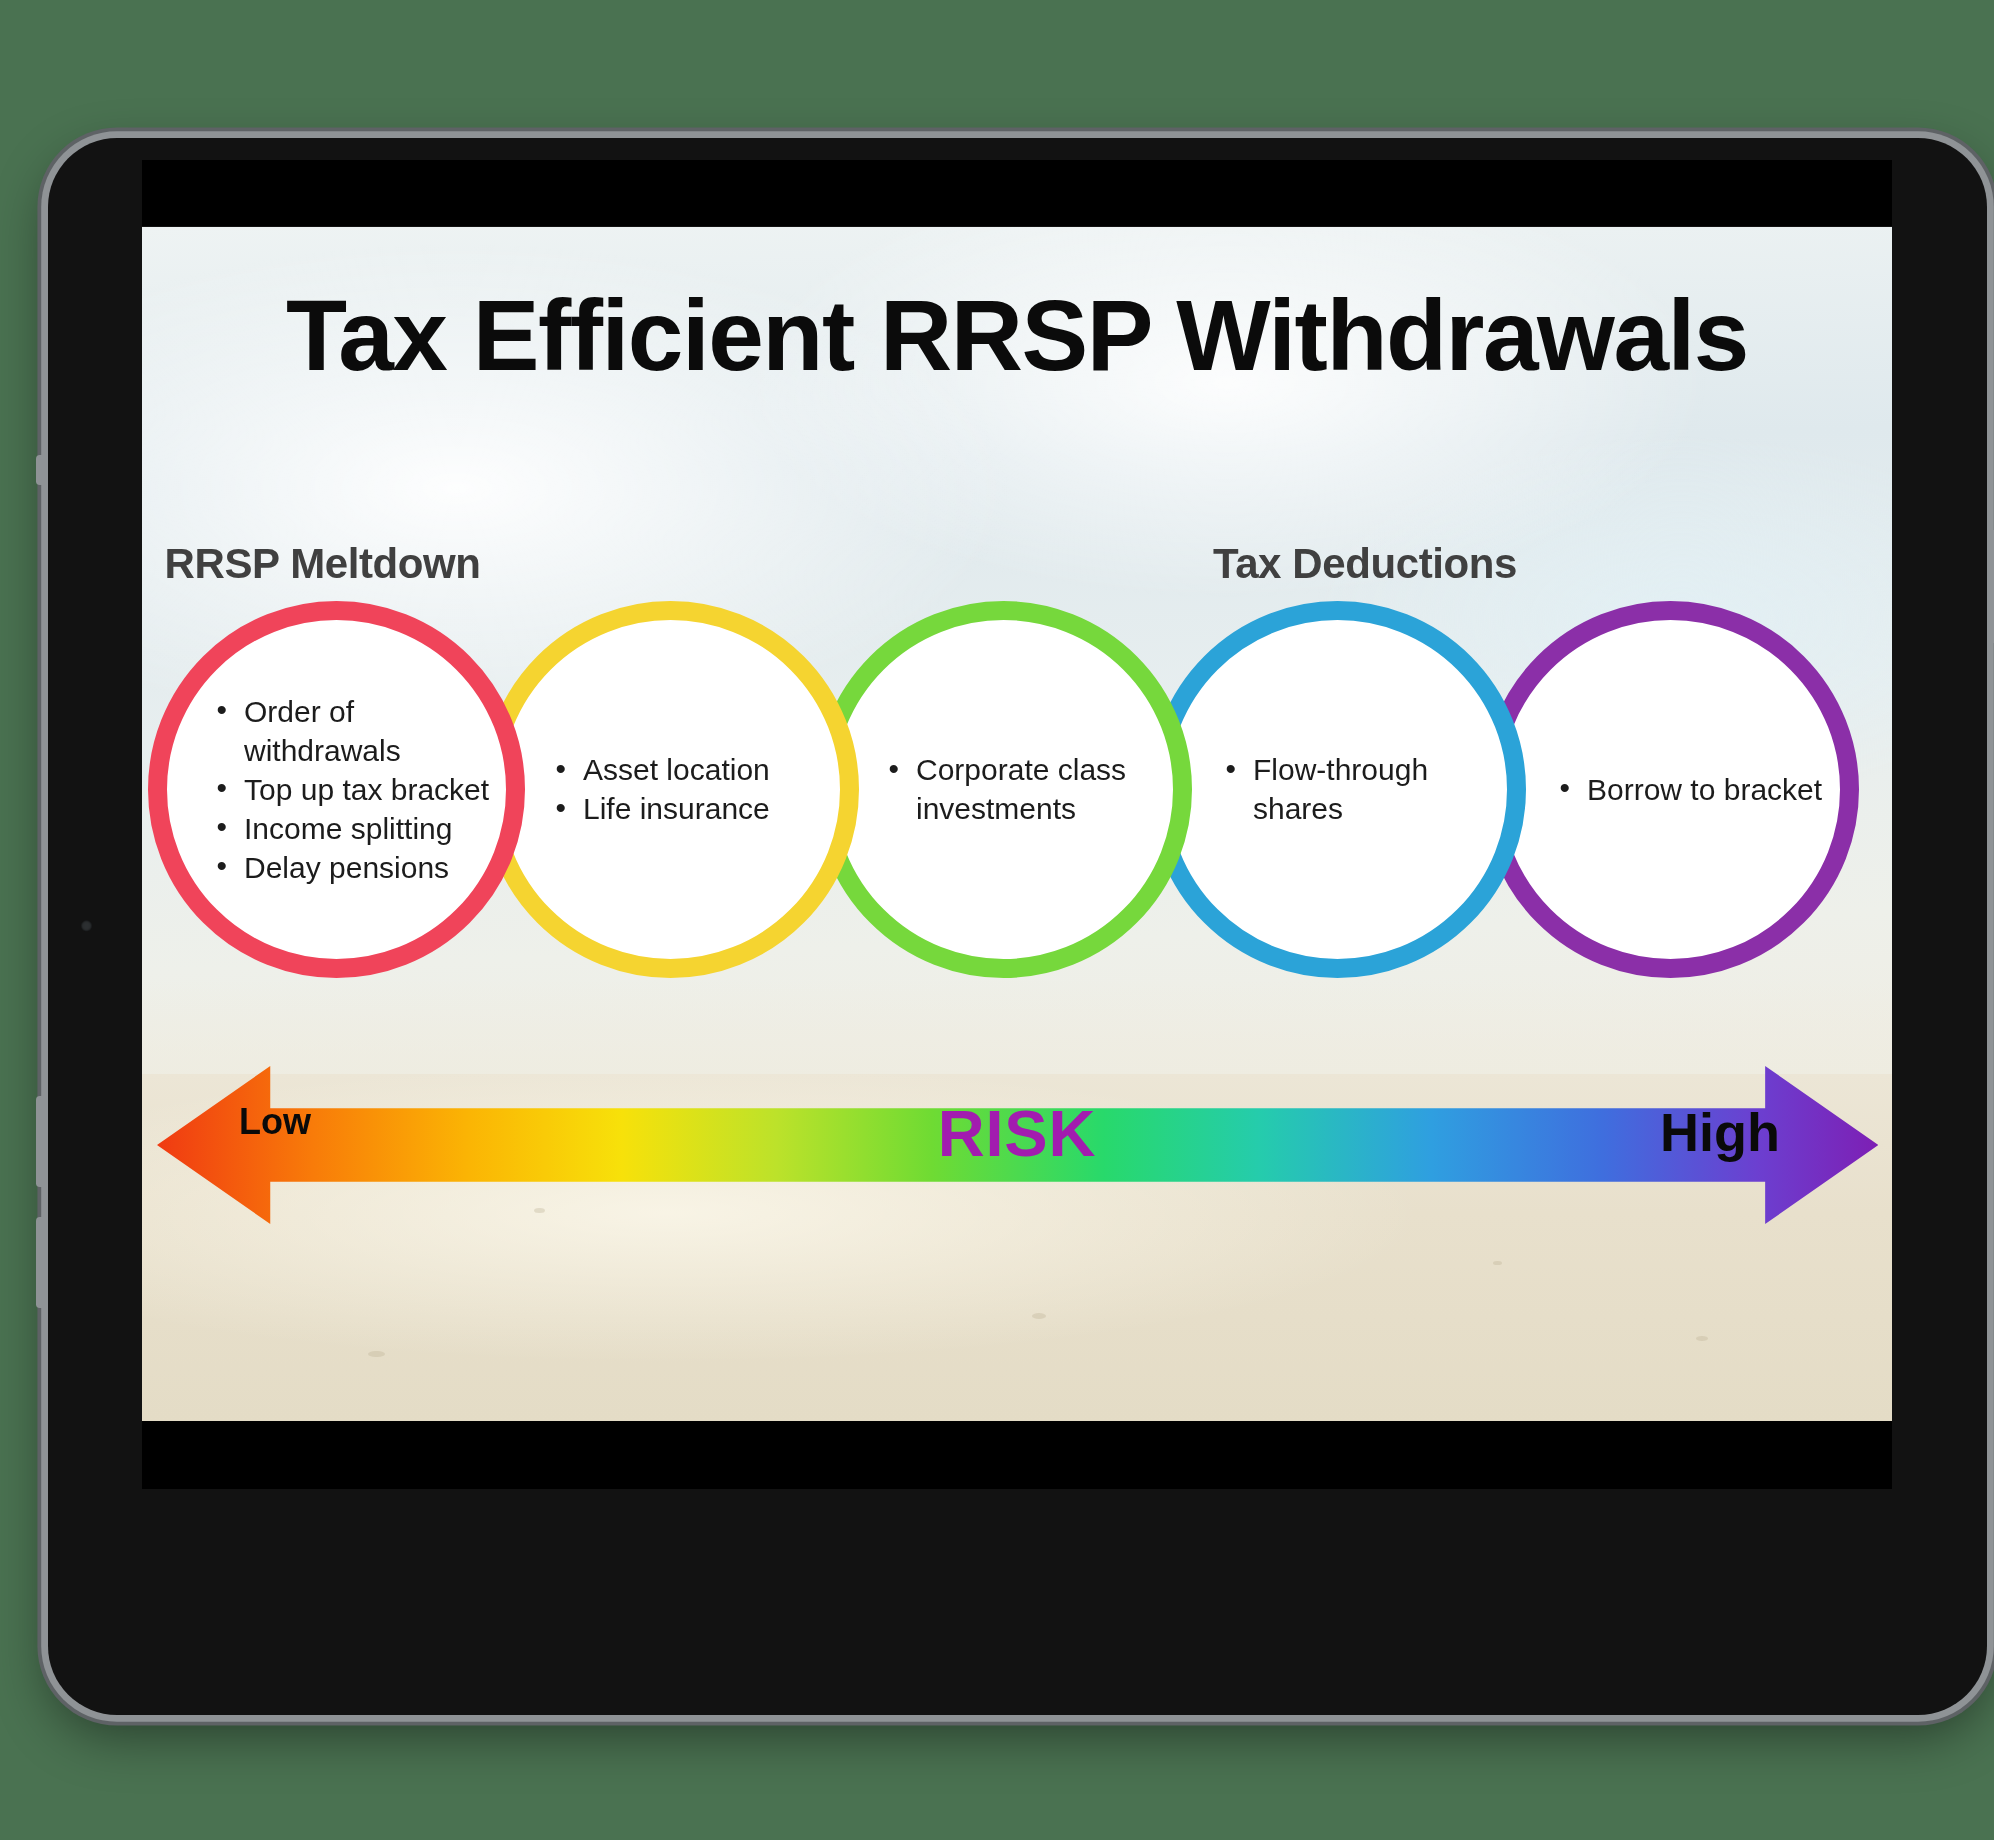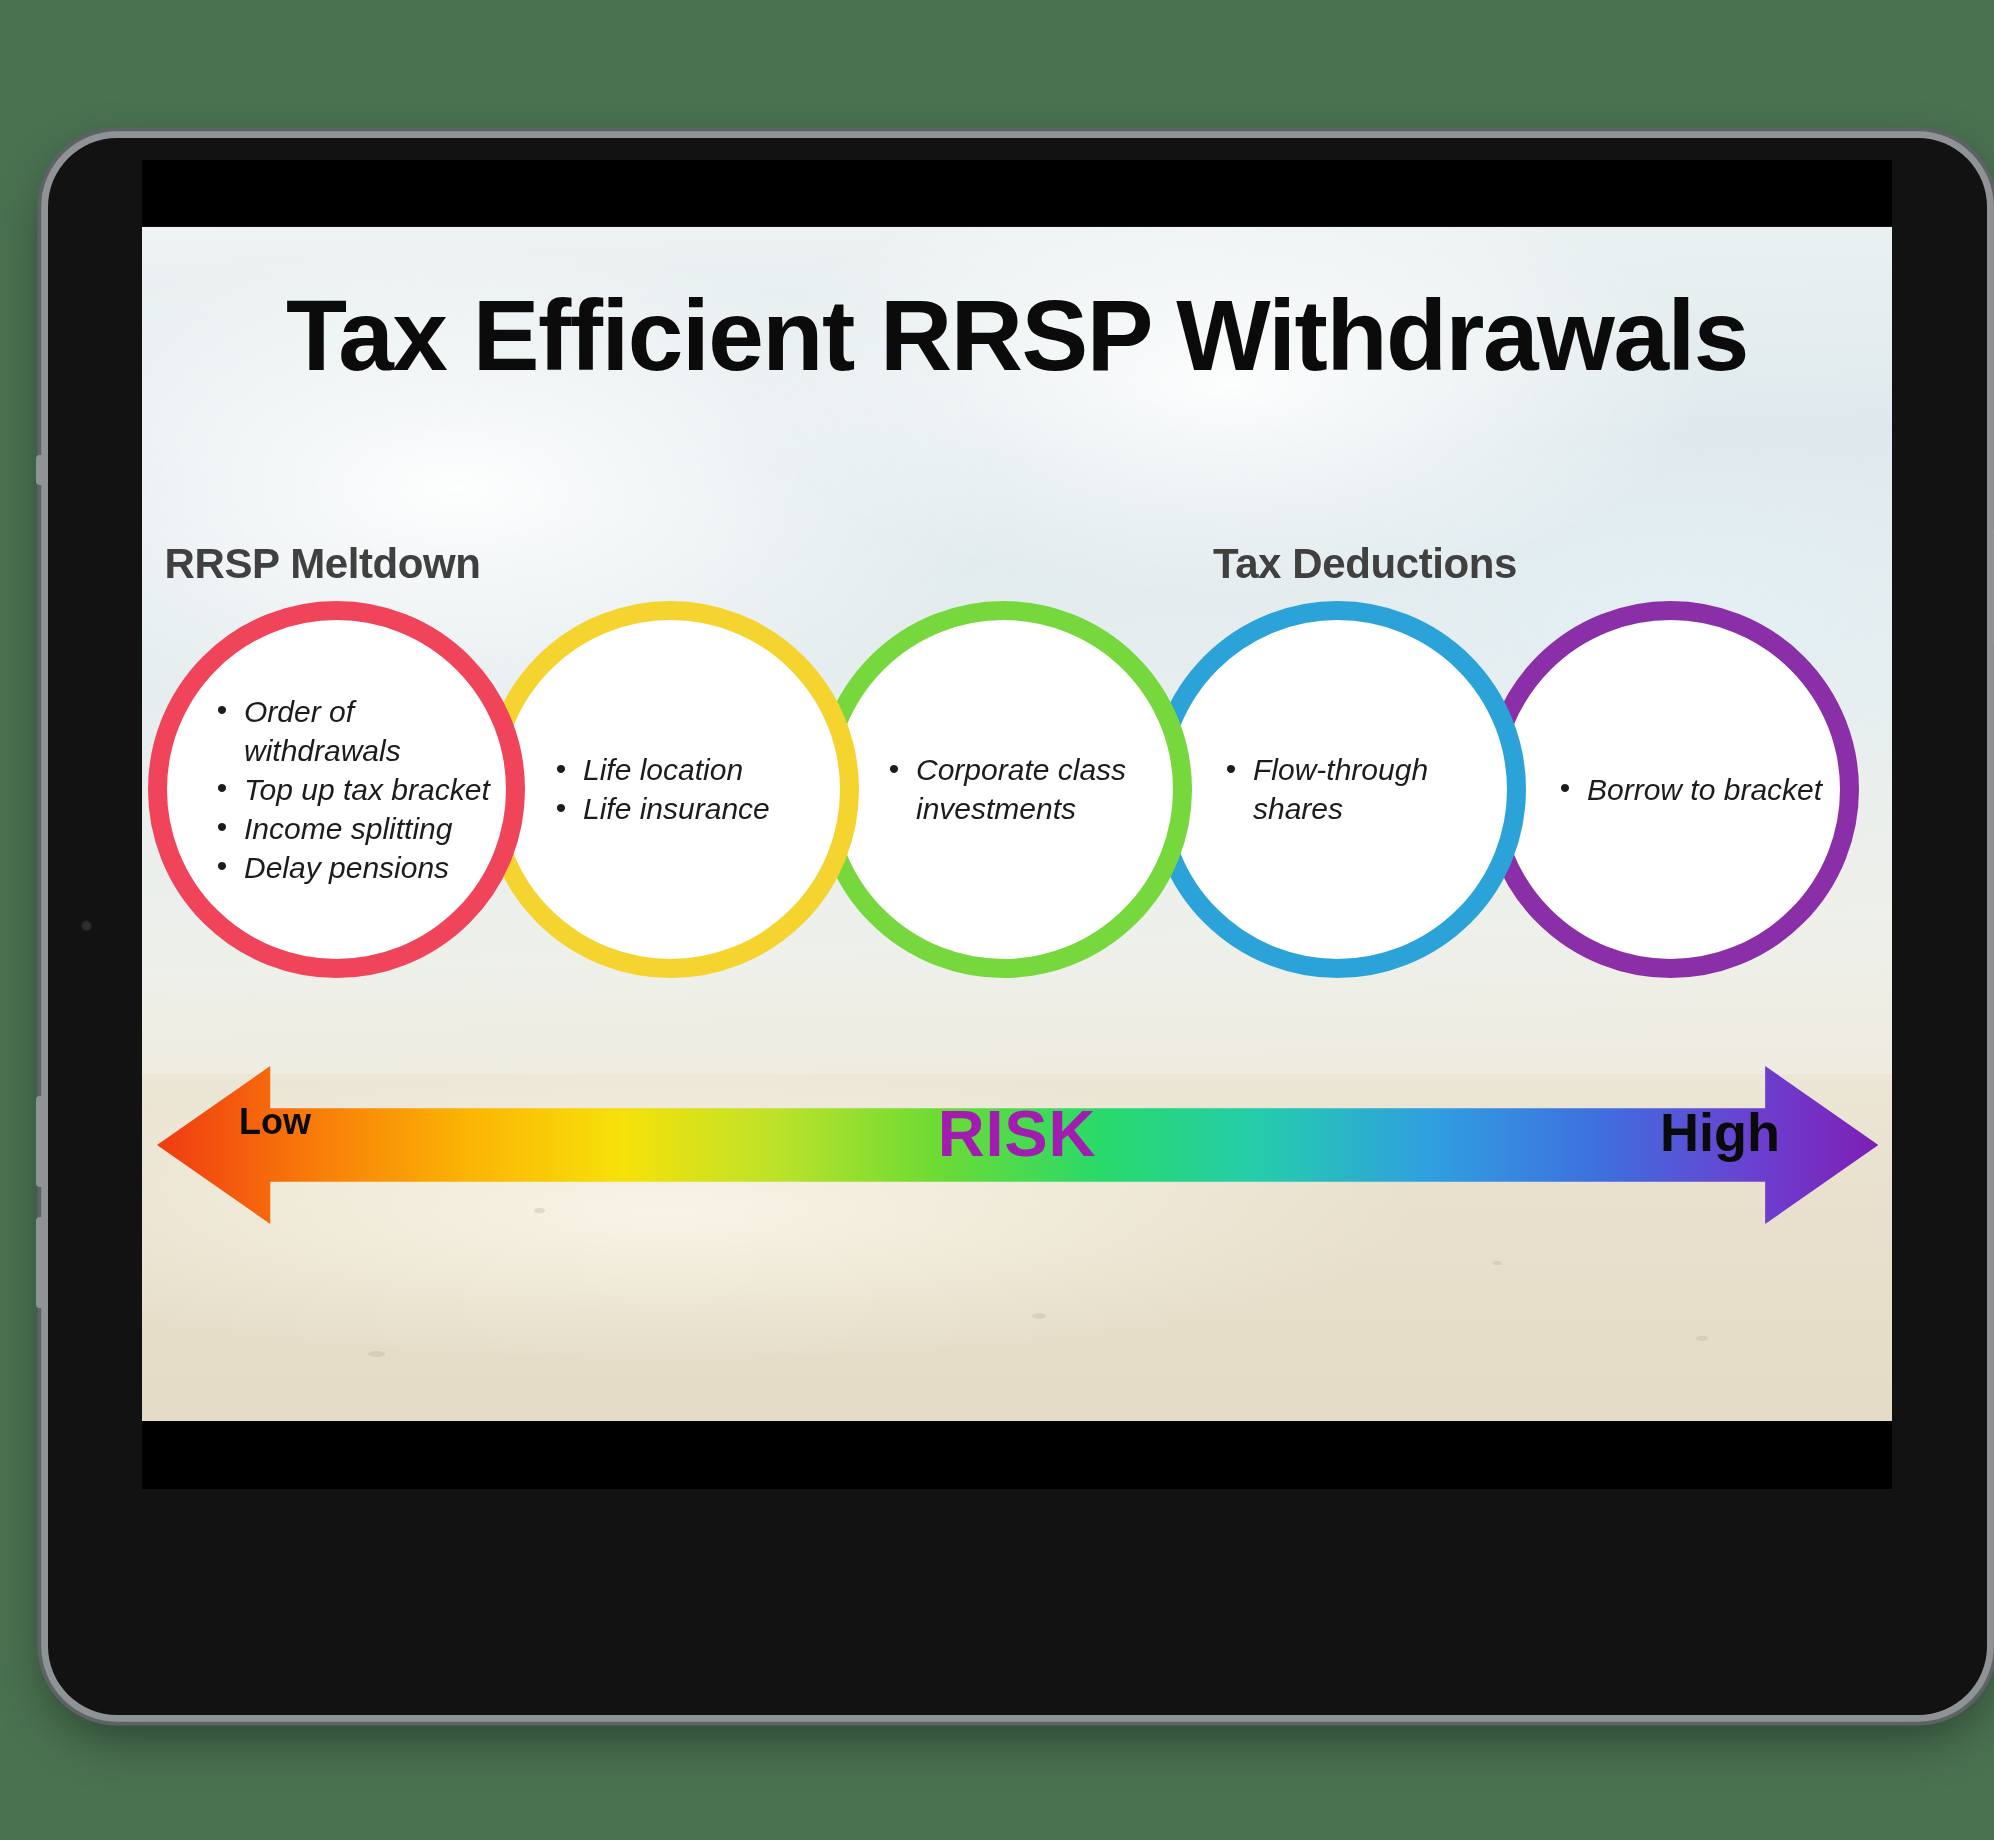--- a/index.html
+++ b/index.html
@@ -154,21 +154,20 @@
     margin-left: 54px;
     width: 279px;
   }
   .ring li {
     position: relative;
     font-size: 30px;
     line-height: 1.30;
     color: #1c1c1c;
     padding-left: 35px;
     font-family: "Liberation Sans", sans-serif;
-    font-style: italic;
   }
   .ring li::before {
     content: "\2022";
     position: absolute;
     left: 7.5px;
     top: -1.5px;
     font-size: 30px;
     color: #1c1c1c;
   }
 
@@ -274,21 +273,21 @@
             <li>Order of withdrawals</li>
             <li>Top up tax bracket</li>
             <li>Income splitting</li>
             <li>Delay pensions</li>
           </ul>
         </div>
 
         <div class="ring r1" style="border-color: rgb(245, 212, 48);">
           <div class="ring-inner"></div>
           <ul>
-            <li>Life location</li>
+            <li>Asset location</li>
             <li>Life insurance</li>
           </ul>
         </div>
 
         <div class="ring r2" style="border-color: rgb(118, 216, 60);">
           <div class="ring-inner"></div>
           <ul>
             <li>Corporate class investments</li>
           </ul>
         </div>

